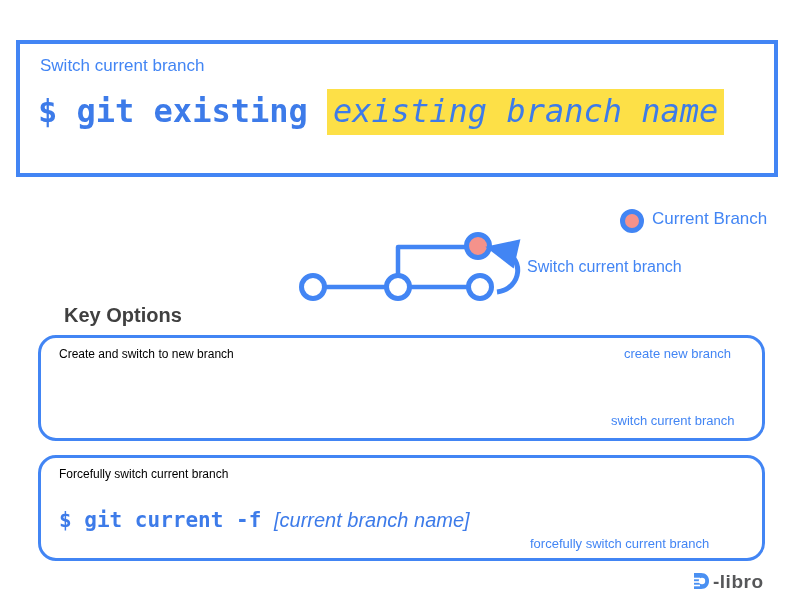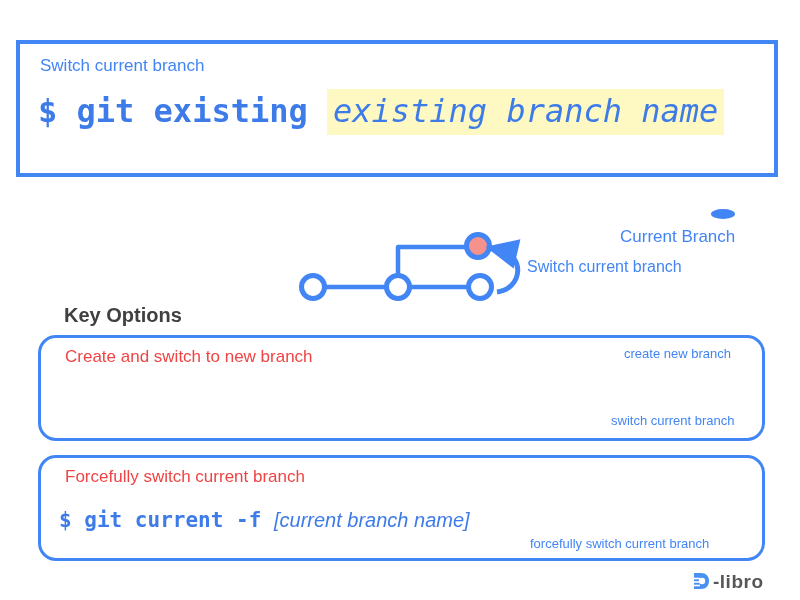--- a/index.html
+++ b/index.html
@@ -24,47 +24,47 @@
     font-size: 17px; color: #4285F4;
   }
   .top-cmd {
     position: absolute; left: 18px; top: 48px;
     font-family: "DejaVu Sans Mono", monospace;
     font-size: 32px; font-weight: bold; color: #3D7BE9;
     white-space: nowrap;
   }
   .top-cmd .arg {
     font-weight: normal; font-style: italic;
-    background: #fef9c3; color: #3D7BE9;
+    background: #fde047; color: #3D7BE9;
     padding: 3px 6px 5px 6px;
   }
 
   
-  .legend { left: 620px; top: 209px; height: 26px; display: flex; align-items: flex-end; gap: 8px; flex-direction: column; }
+  .legend { left: 620px; top: 209px; height: 26px; display: flex; align-items: flex-start; gap: 8px; }
   .legend-dot {
     width: 24px; height: 24px; border-radius: 50%;
     border: 5px solid #4285F4; background: #F5928B;
   }
   .legend-label { font-size: 17px; color: #4285F4; }
 
   
   .key-options {
     left: 64px; top: 304px;
     font-size: 20px; font-weight: bold; color: #404040;
   }
   .diagram-label { font-size: 16px; color: #4285F4; white-space: nowrap; }
 
   
   .opt-box {
     left: 38px; width: 727px; height: 106px;
     border: 3px solid #4285F4; border-radius: 18px; background: #ffffff;
   }
   .opt-box-1 { top: 335px; }
   .opt-box-2 { top: 455px; }
-  .opt-title { position: absolute; left: 24px; top: 9px; font-size: 17px; color: #ef4444; }
+  .opt-title { position: absolute; left: 18px; top: 9px; font-size: 12px; color: #000000; }
   .opt-cmd {
     position: absolute; left: 18px; top: 50px;
     font-family: "DejaVu Sans Mono", monospace;
     font-size: 21px; font-weight: bold; color: #3D7BE9; white-space: nowrap;
   }
   .opt-cmd .arg {
     font-family: "Liberation Sans", sans-serif;
     font-weight: normal; font-style: italic; font-size: 20px; color: #3D7BE9;
   }
   .small-label { font-size: 13px; color: #4285F4; white-space: nowrap; }

